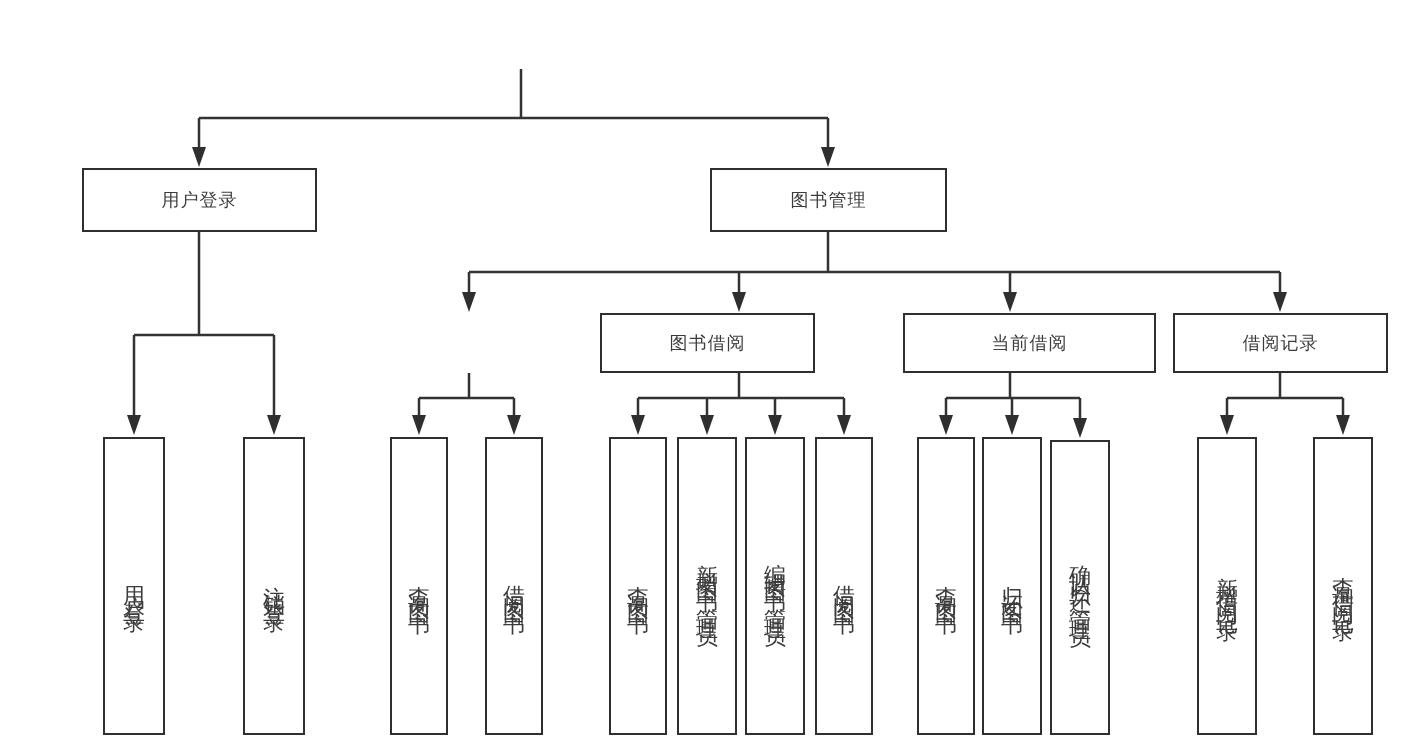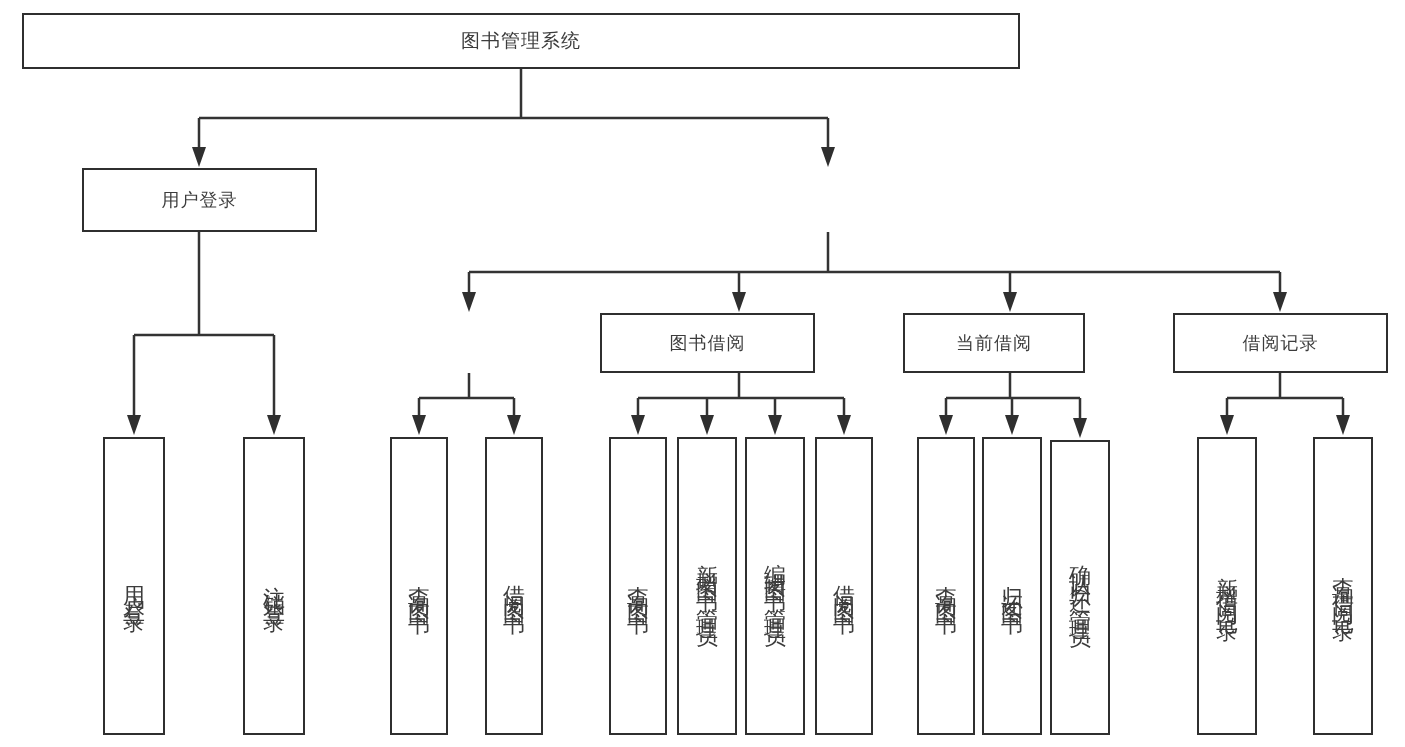--- a/index.html
+++ b/index.html
@@ -39,21 +39,21 @@
     line-height: 1.0;
   }
   
   .n-root { left: 22px;  top: 13px;  width: 998px; height: 56px; }
   
   .n-l2a  { left: 82px;  top: 168px; width: 235px; height: 64px; }
   .n-l2b  { left: 710px; top: 168px; width: 237px; height: 64px; }
   
   .n-l3b  { left: 363px;  top: 313px; width: 212px; height: 60px; }
   .n-l3c  { left: 600px;  top: 313px; width: 215px; height: 60px; }
-  .n-l3d  { left: 903px;  top: 313px; width: 182px; height: 60px; }
+  .n-l3d  { left: 903px;  top: 313px; width: 253px; height: 60px; }
   .n-l3e  { left: 1173px; top: 313px; width: 215px; height: 60px; }
   
   .n-a1 { left: 103px;  top: 437px; width: 62px; height: 298px; }
   .n-a2 { left: 243px;  top: 437px; width: 62px; height: 298px; }
   .n-b1 { left: 390px;  top: 437px; width: 58px; height: 298px; }
   .n-b2 { left: 485px;  top: 437px; width: 58px; height: 298px; }
   .n-c1 { left: 609px;  top: 437px; width: 58px; height: 298px; }
   .n-c2 { left: 677px;  top: 437px; width: 60px; height: 298px; }
   .n-c3 { left: 745px;  top: 437px; width: 60px; height: 298px; }
   .n-c4 { left: 815px;  top: 437px; width: 58px; height: 298px; }
@@ -110,23 +110,23 @@
       <polygon points="768,415 782,415 775,435"></polygon>
       <polygon points="837,415 851,415 844,435"></polygon>
       <polygon points="939,415 953,415 946,435"></polygon>
       <polygon points="1005,415 1019,415 1012,435"></polygon>
       <polygon points="1073,418 1087,418 1080,438"></polygon>
       <polygon points="1220,415 1234,415 1227,435"></polygon>
       <polygon points="1336,415 1350,415 1343,435"></polygon>
     </g>
   </svg>
 
-  <div class="node hnode root n-root">图书管理系统</div>
 
   <div class="node hnode n-l2a">用户登录</div>
+  <div class="node hnode n-l2b">图书管理</div>
 
   <div class="node hnode n-l3c">图书借阅</div>
   <div class="node hnode n-l3d">当前借阅</div>
   <div class="node hnode n-l3e">借阅记录</div>
 
   <div class="node leaf n-a1">用户登录</div>
   <div class="node leaf n-a2">注销登录</div>
 
   <div class="node leaf n-b1">查询图书</div>
   <div class="node leaf n-b2">借阅图书</div>

